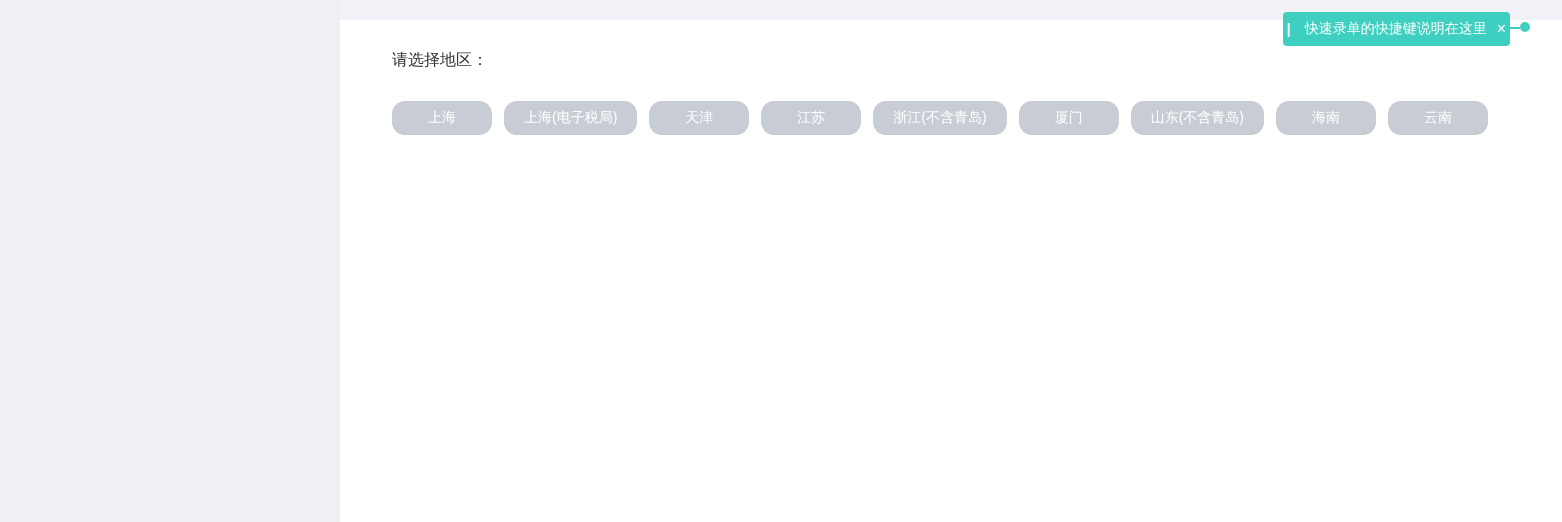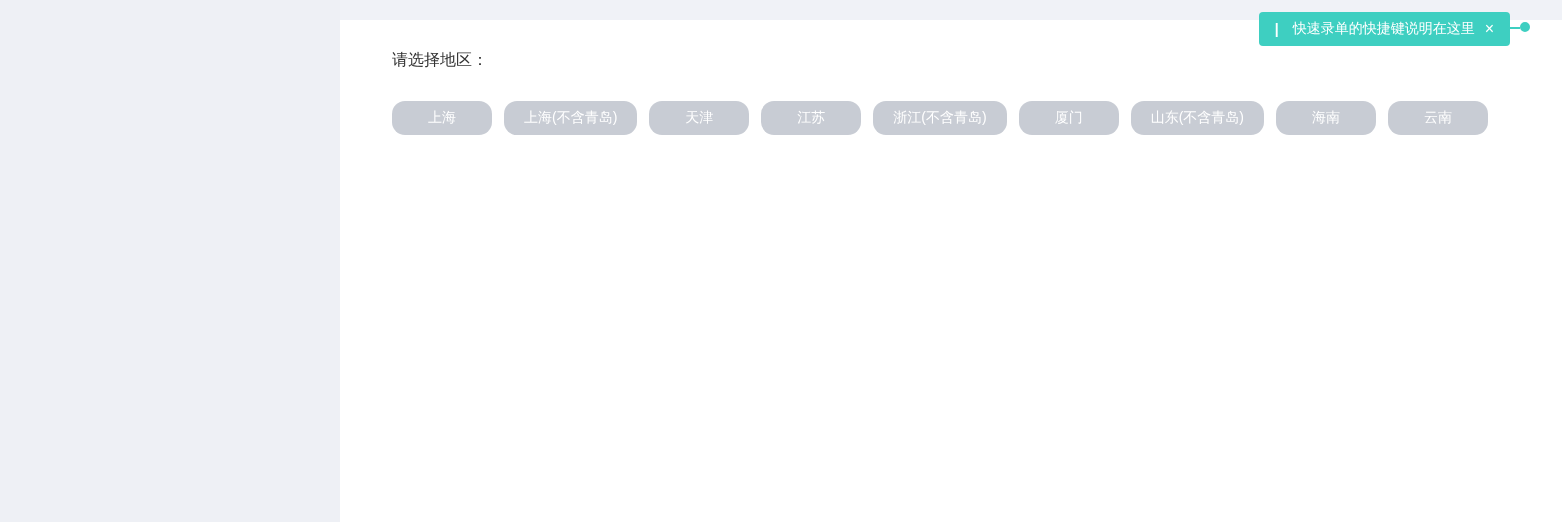--- a/index.html
+++ b/index.html
@@ -64,21 +64,21 @@
     }
 
     
     .tooltip-banner {
       position: absolute;
       top: 12px;
       right: 52px;
       background: #3ecfc1;
       color: #fff;
       font-size: 14px;
-      padding: 8px 16px;
+      padding: 8px 4px;
       border-radius: 4px;
       display: flex;
       align-items: center;
       gap: 10px;
       white-space: nowrap;
       z-index: 100;
     }
 
     .tooltip-banner::before {
       content: '|';
@@ -121,21 +121,21 @@
 </head>
 <body>
 
 <div class="left-sidebar"></div>
 
 <div class="main-content">
   <div class="page-title">请选择地区：</div>
 
   <div class="region-buttons">
   <button class="region-btn">上海</button>
-      <button class="region-btn">上海(不含青岛)</button>
+      <button class="region-btn">上海(电子税局)</button>
       <button class="region-btn">天津</button>
       <button class="region-btn">江苏</button>
       <button class="region-btn">浙江(不含青岛)</button>
       <button class="region-btn">厦门</button>
       <button class="region-btn">山东(不含青岛)</button>
       <button class="region-btn">海南</button>
       <button class="region-btn">云南</button>
     </div>
 </div>
 

